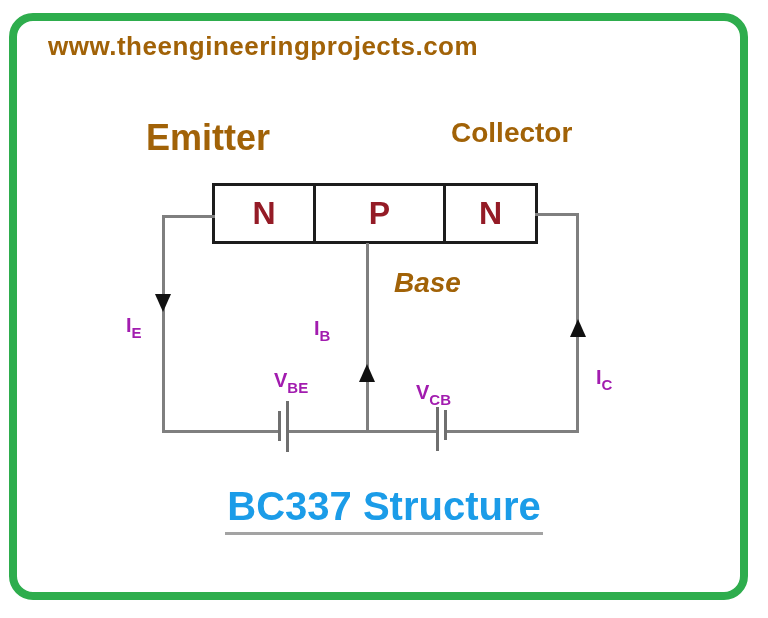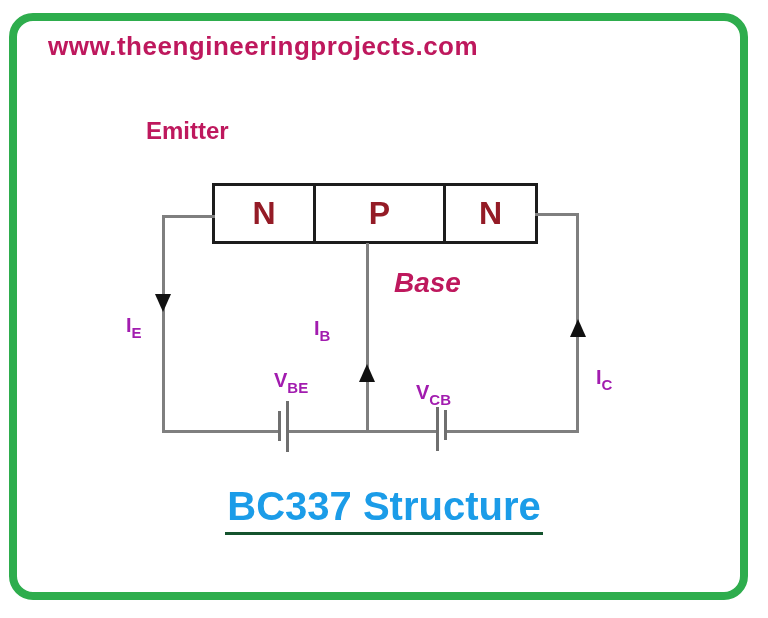--- a/index.html
+++ b/index.html
@@ -10,23 +10,23 @@
   }
   .canvas { position:absolute; inset:0; background:#ffffff; }
 
   
   .frame {
     position:absolute; left:9px; top:13px; width:739px; height:587px;
     border:8px solid #2ead4d; border-radius:24px;
   }
 
   
-  .blue { color:#be185d; font-weight:bold; }
+  .blue { color:#a16207; font-weight:bold; }
   .watermark { position:absolute; left:48px; top:31px; font-size:26px; letter-spacing:0.5px; }
-  .emitter-lbl   { position:absolute; left:146px; top:117px; font-size:24px; }
+  .emitter-lbl   { position:absolute; left:146px; top:117px; font-size:36px; }
   .collector-lbl { position:absolute; left:451px; top:117px; font-size:28px; }
   .base-lbl      { position:absolute; left:394px; top:267px; font-size:28px;font-style:italic; }
 
   
   .npn-box {
     position:absolute; left:212px; top:183px; width:326px; height:61px;
     border:3px solid #1c1c1c; display:grid; grid-template-columns:98px 133px 1fr;
     background:#ffffff;
   }
   .npn-cell {
@@ -51,33 +51,34 @@
   }
 
   
   .meas { position:absolute; color:#a21caf; font-weight:bold; font-size:20px; line-height:1; }
   .meas .sub { font-size:15px; vertical-align:-6px; }
 
   
   .title-wrap { position:absolute; left:0; right:0; top:484px; text-align:center; }
   .title {
     display:inline-block; color:#1b9ce8; font-weight:bold; font-size:40px;
-    border-bottom:3px solid #14532d; padding:0 2px 3px 2px;
+    border-bottom:3px solid #a3a3a3; padding:0 2px 3px 2px;
   }
 </style>
 </head>
 <body>
 
 <div class="canvas">
 
   <div class="frame"></div>
 
   <div class="watermark blue">www.theengineeringprojects.com</div>
 
   <div class="emitter-lbl blue">Emitter</div>
+  <div class="collector-lbl blue">Collector</div>
 
   <div class="npn-box">
     <div class="npn-cell">N</div>
     <div class="npn-cell mid">P</div>
     <div class="npn-cell">N</div>
   </div>
 
   <div class="base-lbl blue">Base</div>
 
   <div class="wire" style="left:162px; top:215px; width:53px; height:3px;"></div>

